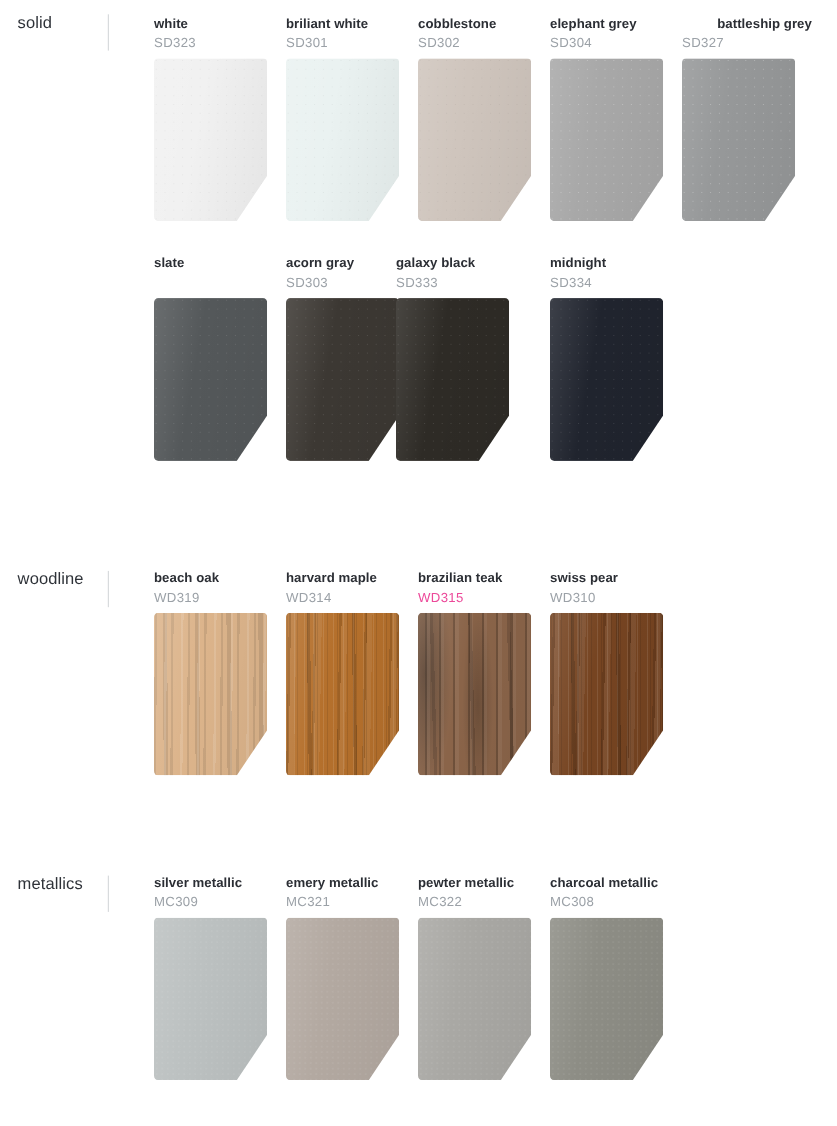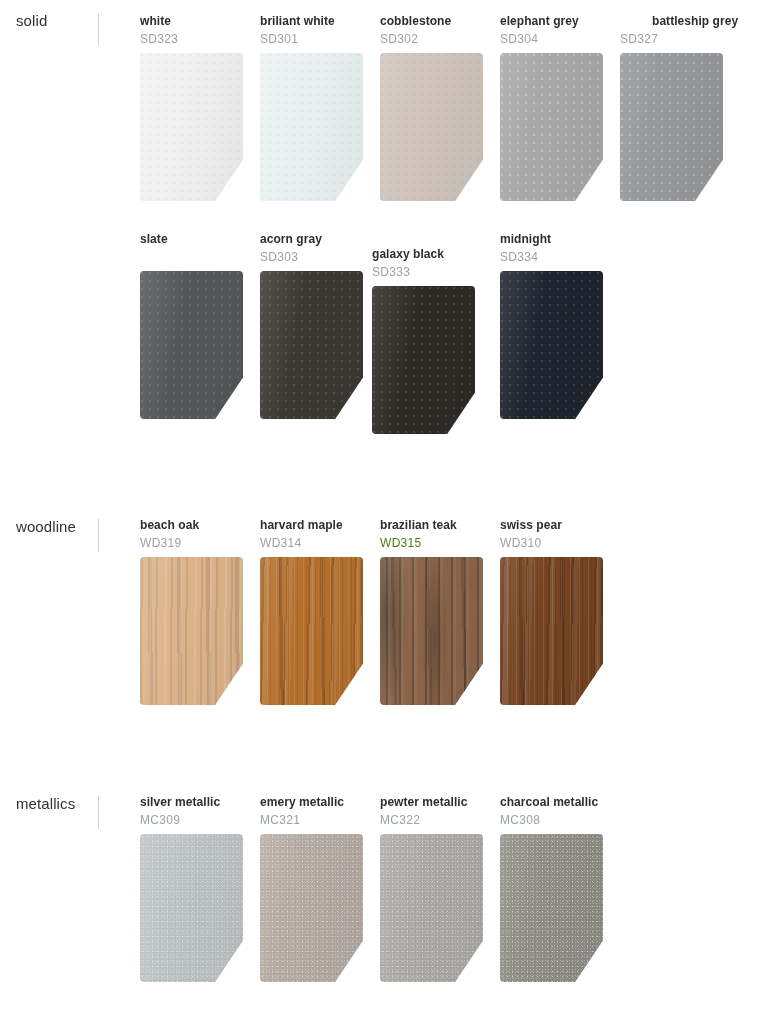--- a/index.html
+++ b/index.html
@@ -291,21 +291,21 @@
       </div>
       <div class="cell" style="left: 260px;">
         <div class="cell-name" style="color: rgb(43, 46, 52);">acorn gray</div>
         <div class="cell-code" style="color: rgb(155, 161, 167);">SD303</div>
         <div class="swatch">
           <div class="base" style="background: rgb(60, 56, 51);"></div>
           <div class="tex tex-dots-dark"></div>
           <div class="sheen"></div>
         </div>
       </div>
-      <div class="cell" style="left: 372px; margin-top: 15px;">
+      <div class="cell" style="left: 360px;">
         <div class="cell-name" style="color: rgb(43, 46, 52);">galaxy black</div>
         <div class="cell-code" style="color: rgb(155, 161, 167);">SD333</div>
         <div class="swatch">
           <div class="base" style="background: rgb(46, 43, 38);"></div>
           <div class="tex tex-dots-dark"></div>
           <div class="sheen"></div>
         </div>
       </div>
       <div class="cell" style="left: 500px;">
         <div class="cell-name" style="color: rgb(43, 46, 52);">midnight</div>
@@ -335,21 +335,21 @@
         <div class="cell-name" style="color: rgb(43, 46, 52);">harvard maple</div>
         <div class="cell-code" style="color: rgb(155, 161, 167);">WD314</div>
         <div class="swatch">
           <div class="base" style="background: rgb(181, 112, 44);"></div>
           <div class="tex tex-grain"></div>
           <div class="sheen"></div>
         </div>
       </div>
       <div class="cell" style="left: 380px;">
         <div class="cell-name" style="color: rgb(43, 46, 52);">brazilian teak</div>
-        <div class="cell-code" style="color: #4d7c0f;">WD315</div>
+        <div class="cell-code" style="color: #ec4899;">WD315</div>
         <div class="swatch">
           <div class="base" style="background: rgb(138, 100, 73);"></div>
           <div class="tex tex-grain-figured"></div>
           <div class="sheen"></div>
         </div>
       </div>
       <div class="cell" style="left: 500px;">
         <div class="cell-name" style="color: rgb(43, 46, 52);">swiss pear</div>
         <div class="cell-code" style="color: rgb(155, 161, 167);">WD310</div>
         <div class="swatch">

